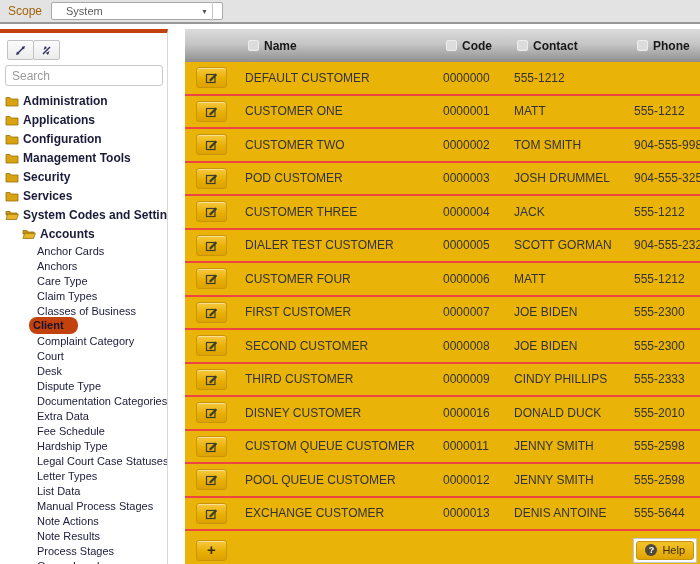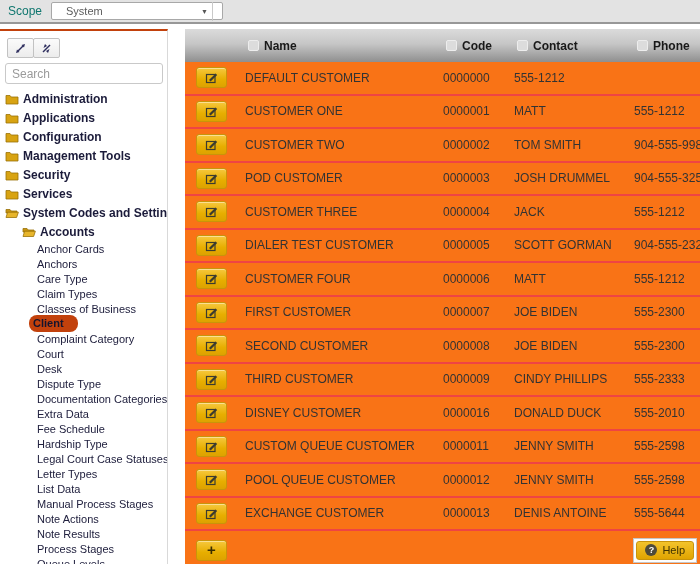--- a/index.html
+++ b/index.html
@@ -11,38 +11,38 @@
     overflow: hidden;
   }
 
   
   .topbar {
     position: absolute; top: 0; left: 0; right: 0; height: 24px;
     background: #e3e3e3;
     border-bottom: 2px solid #979797;
     display: flex; align-items: center;
   }
-  .scope-label { margin-left: 8px; font-size: 12px; color: #0f766e; }
+  .scope-label { margin-left: 8px; font-size: 12px; color: #a16207; }
   .scope-select {
     margin-left: 9px; width: 172px; height: 18px;
     background: #fff; border: 1px solid #a8a8a8; border-radius: 2px;
     display: flex; align-items: center; justify-content: space-between;
     padding: 0 14px; font-size: 11px; color: #5c5c5c; cursor: pointer;
   }
   .scope-arrow { font-size: 7px; color: #555; }
   .topbar-divider {
     position: absolute; left: 212px; top: 2px; height: 19px;
     border-left: 1px solid #c9c9c9;
   }
 
   
   .sidebar {
     position: absolute; left: 0; top: 29px; width: 168px; bottom: 0;
     background: #fff;
-    border-top: 2px solid #c2410c; border-right: 1px solid #d9d9d9;
+    border-top: 4px solid #c2410c; border-right: 1px solid #d9d9d9;
     overflow: hidden;
   }
   .tree-buttons { margin: 7px 0 0 7px; display: flex; }
   .tree-btn {
     width: 27px; height: 20px;
     background: linear-gradient(#fbfbfb, #ececec);
     border: 1px solid #c2c2c2; border-radius: 2px;
     display: flex; align-items: center; justify-content: center;
     cursor: pointer;
   }
@@ -72,21 +72,21 @@
   }
   .tree-leaf .leaf-label { padding: 0 4px; border-radius: 8px; line-height: 14px; }
   .tree-leaf.selected .leaf-label {
     background: #c2410c; font-weight: bold; color: #14142e;
     padding: 1px 14px 2px 4px; margin-left: -4px;
   }
 
   
   .main {
     position: absolute; left: 185px; top: 29px; right: 0; bottom: 0;
-    background: #f97316;
+    background: #eab308;
   }
   .grid-cols {
     display: grid;
     grid-template-columns: 60px 198px 71px 120px 1fr;
     align-items: center;
   }
   .grid-header {
     height: 33px;
     background: linear-gradient(#dbdbdb, #c6c6c6 45%, #8f8f8f);
     font-size: 12px; font-weight: bold; color: #191919;

